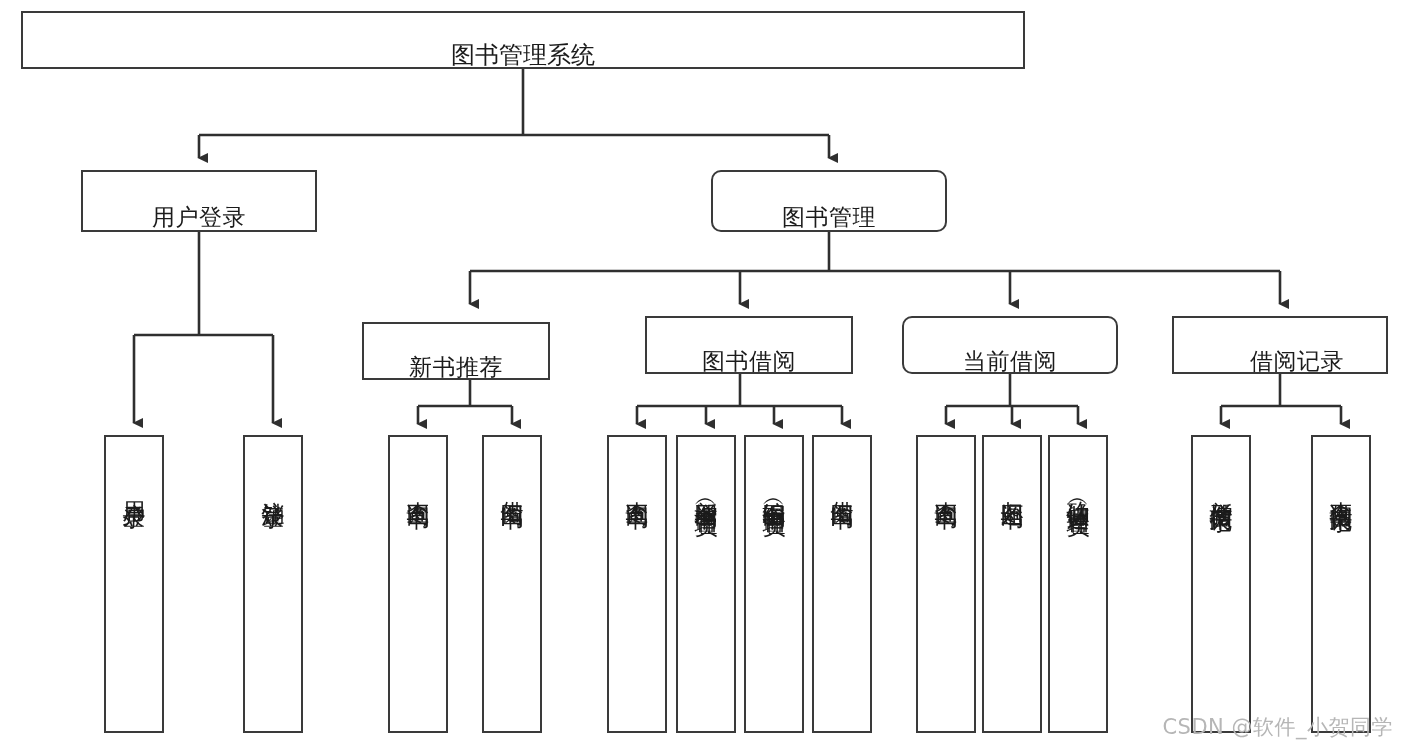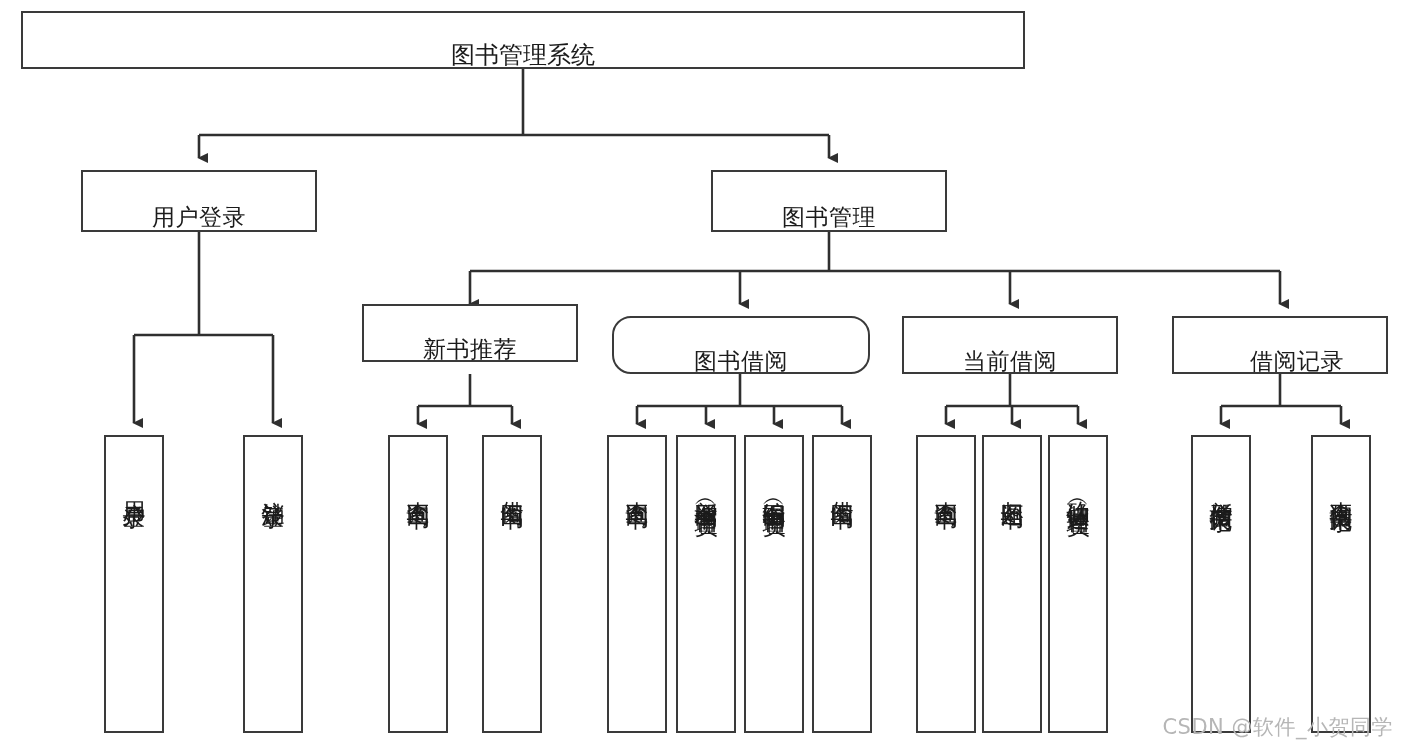--- a/index.html
+++ b/index.html
@@ -127,31 +127,31 @@
     </g>
   </svg>
 
   <div class="node root" style="left:21px; top:11px; width:1004px; height:58px;">
     <span class="label">图书管理系统</span>
   </div>
 
   <div class="node h" style="left:81px; top:170px; width:236px; height:62px;">
     <span class="label">用户登录</span>
   </div>
-  <div class="node h" style="left:711px; top:170px; width:236px; height:62px;">
+  <div class="node h" style="left:711px; top:170px; width:236px; height:62px;border-radius:10px;">
     <span class="label">图书管理</span>
   </div>
 
-  <div class="node h" style="left:362px; top:304px; width:216px; height:58px;">
+  <div class="node h" style="left:362px; top:322px; width:188px; height:58px;">
     <span class="label">新书推荐</span>
   </div>
-  <div class="node h" style="left:612px; top:316px; width:258px; height:58px;border-radius:19px;">
+  <div class="node h" style="left:645px; top:316px; width:208px; height:58px;">
     <span class="label">图书借阅</span>
   </div>
-  <div class="node h" style="left:902px; top:316px; width:216px; height:58px;">
+  <div class="node h" style="left:902px; top:316px; width:216px; height:58px;border-radius:10px;">
     <span class="label">当前借阅</span>
   </div>
   <div class="node h" style="left:1172px; top:316px; width:216px; height:58px;padding-left:34px;">
     <span class="label">借阅记录</span>
   </div>
 
   <div class="node leaf" style="left:104px; top:435px; width:60px; height:298px;">
     <span class="label">用户登录</span>
   </div>
   <div class="node leaf" style="left:243px; top:435px; width:60px; height:298px;">

